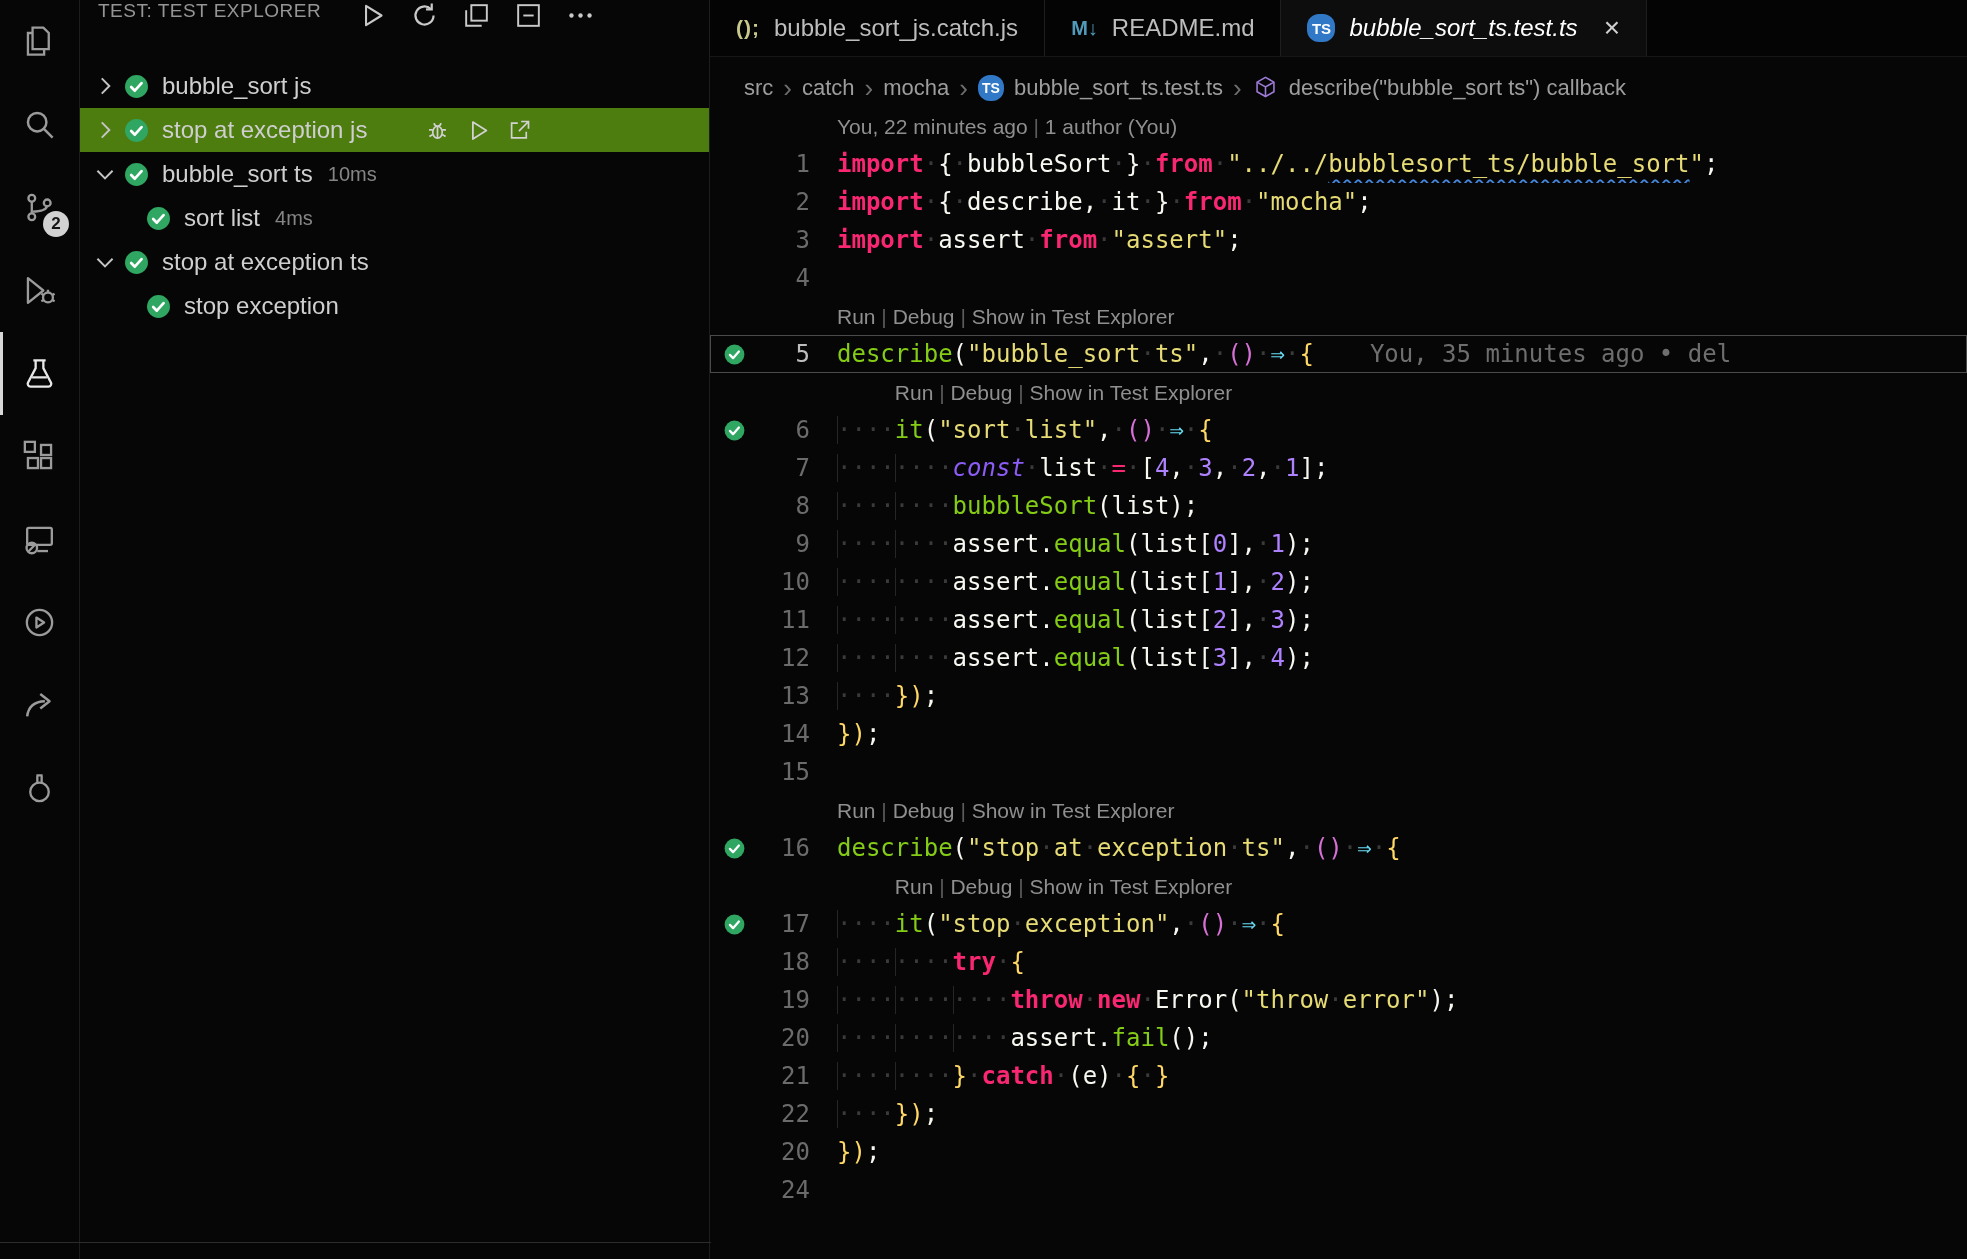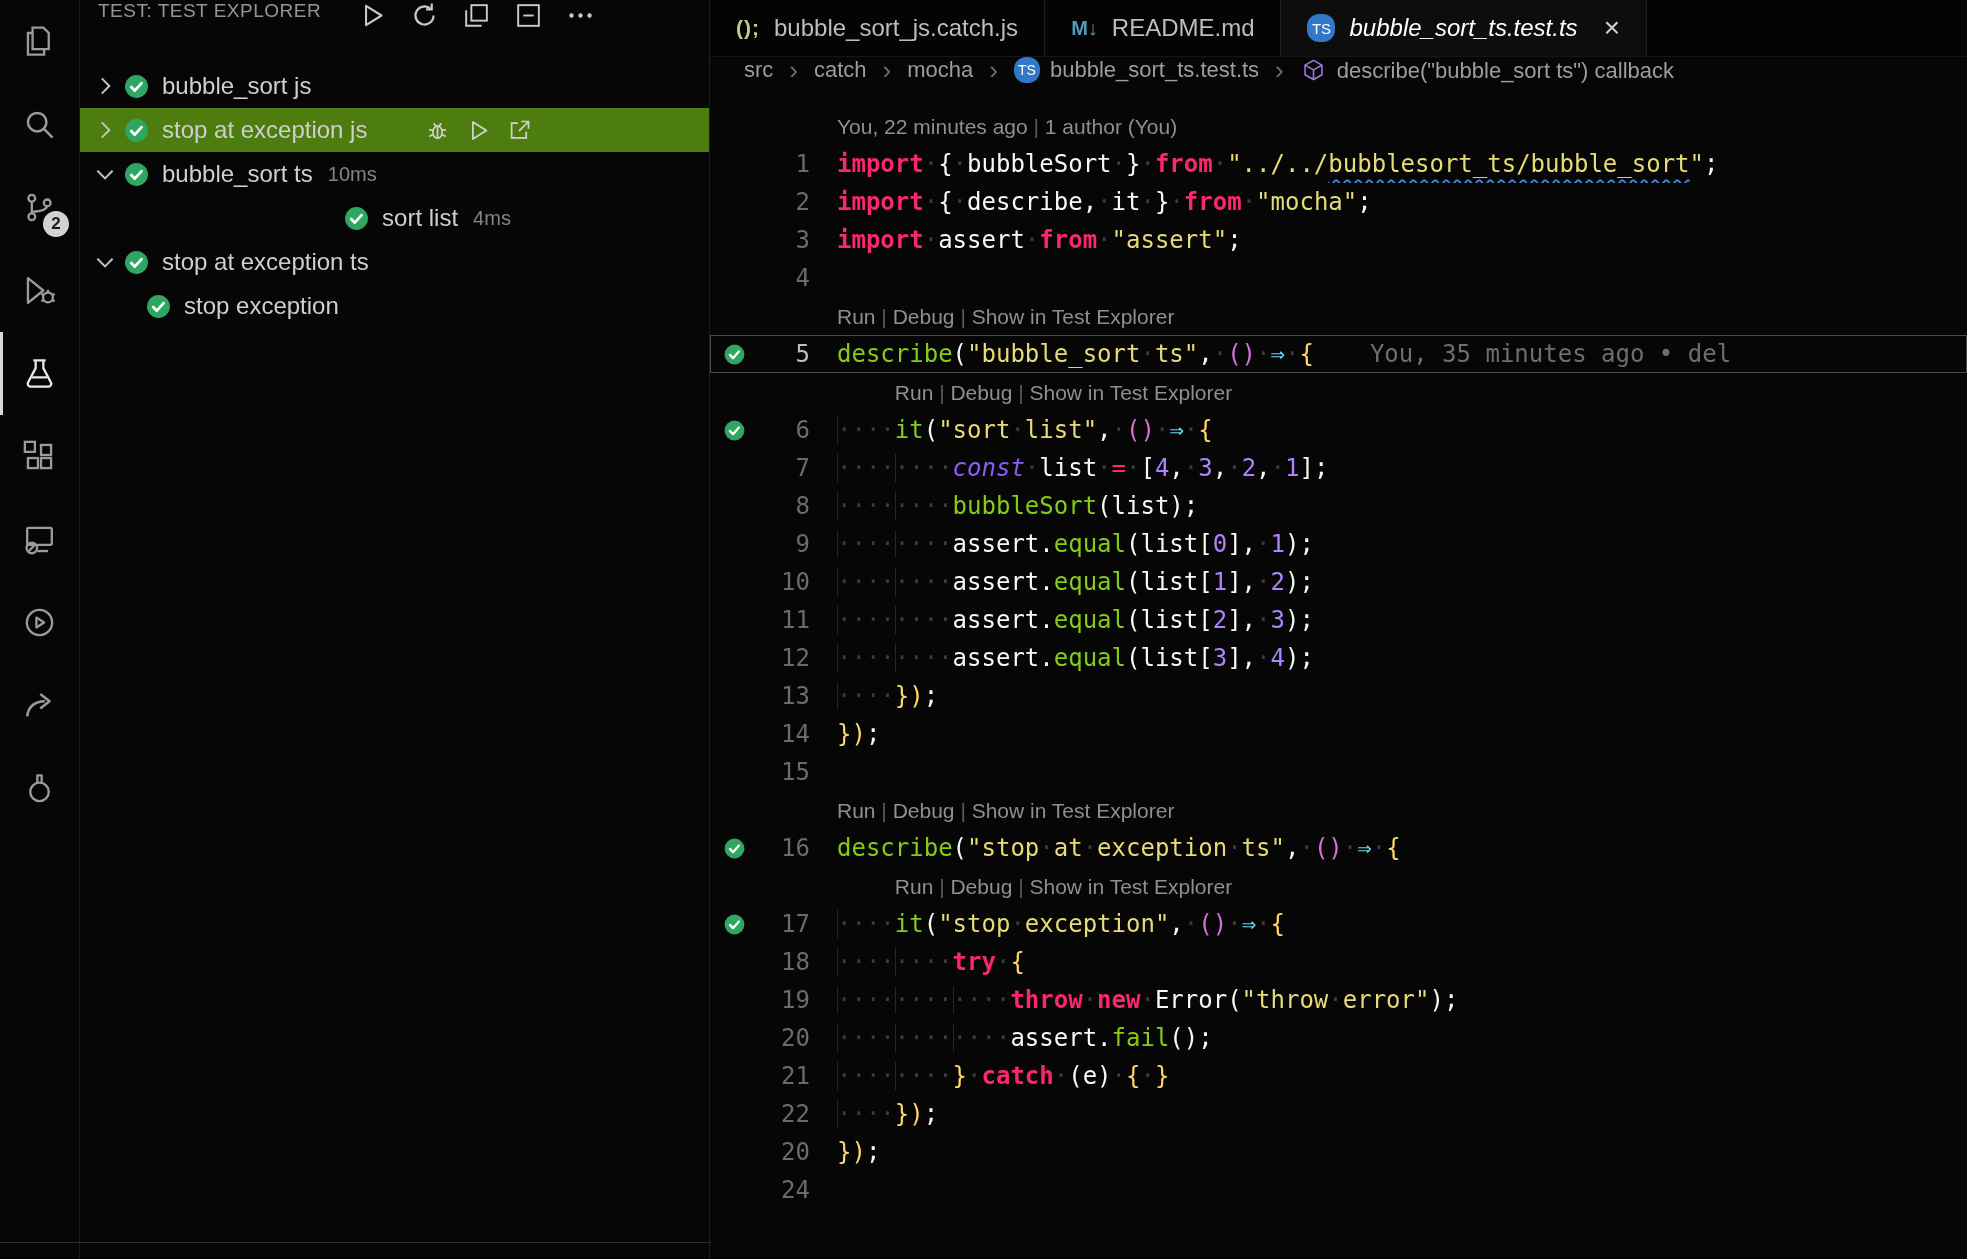--- a/index.html
+++ b/index.html
@@ -36,24 +36,24 @@
   .left-bottom-line{position:absolute;left:0;top:1242px;width:711px;border-top:1px solid #2c2c2c}
 
   
   .editor{flex:1;min-width:0;display:flex;flex-direction:column}
   .tab-bar{height:57px;flex:0 0 57px;display:flex;border-bottom:1px solid #161616;background:#040404}
   .tab{height:100%;display:flex;align-items:center;padding:0 26px;gap:14px;border-right:1px solid #1e1e1e;font-size:24px;color:#bdbdbd;cursor:pointer;white-space:nowrap}
   .tab.active{background:#0d0d0d;color:#ffffff}
   .tab.active .tab-label{font-style:italic}
   .ticon-js{color:#c9c98b;font-size:21px;font-weight:bold;letter-spacing:1px}
   .ticon-md{color:#519aba;font-size:20px;font-weight:bold}
-  .ticon-ts{background:#3178c6;color:#fff;width:28px;height:28px;border-radius:12px;display:flex;align-items:center;justify-content:center;font-size:15px;font-weight:normal;flex:0 0 28px}
+  .ticon-ts{background:#3178c6;color:#fff;width:28px;height:28px;border-radius:12px;display:flex;align-items:center;justify-content:center;font-size:15px;font-weight:bold;flex:0 0 28px}
   .tab-close{margin-left:12px;font-size:28px;color:#d0d0d0;line-height:1;cursor:pointer}
 
-  .breadcrumb{height:44px;flex:0 0 44px;display:flex;align-items:flex-start;gap:16px;padding-left:34px;font-size:22px;color:#9d9d9d;white-space:nowrap}
+  .breadcrumb{height:44px;flex:0 0 44px;display:flex;align-items:flex-end;gap:10px;padding-left:34px;font-size:22px;color:#9d9d9d;white-space:nowrap}
   .bc-item{cursor:pointer}
   .bc-sep{color:#6e6e6e;font-size:26px;line-height:1}
   .bc-file,.bc-symbol{display:flex;align-items:center;gap:10px;cursor:pointer}
   .bc-ts{width:26px;height:26px;font-size:14px;flex:0 0 26px}
   .cube{display:flex}
   .cube svg{width:27px;height:27px}
 
   
   .code{flex:1;font-family:"DejaVu Sans Mono",monospace;font-size:24px;line-height:38px;padding-top:6px;overflow:hidden}
   .crow{display:flex;height:38px;white-space:pre}
@@ -250,21 +250,21 @@
           </span>
           <span class="pass">
             <svg viewBox="0 0 24 24">
               <circle cx="12" cy="12" r="9.5" fill="#2fa661"></circle>
               <path d="M7.6 12.4l3 3.1 5.6-6.3" fill="none" stroke="#ffffff" stroke-width="2.2" stroke-linecap="round" stroke-linejoin="round"></path>
             </svg>
           </span>
           <span class="tlabel">bubble_sort ts</span>
           <span class="tdur">10ms</span>
         </div>
-        <div class="tree-row" style="padding-left: 30px; justify-content: center;">
+        <div class="tree-row" style="padding-left: 30px;">
           <span class="chev"></span>
           <span class="pass">
             <svg viewBox="0 0 24 24">
               <circle cx="12" cy="12" r="9.5" fill="#2fa661"></circle>
               <path d="M7.6 12.4l3 3.1 5.6-6.3" fill="none" stroke="#ffffff" stroke-width="2.2" stroke-linecap="round" stroke-linejoin="round"></path>
             </svg>
           </span>
           <span class="tlabel">sort list</span>
           <span class="tdur">4ms</span>
         </div>

